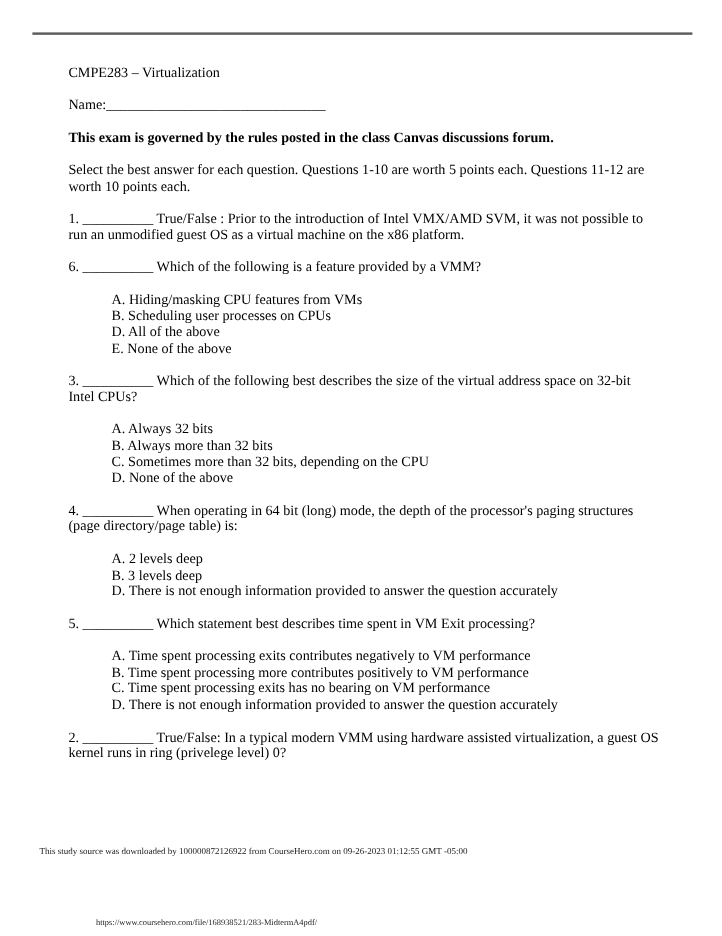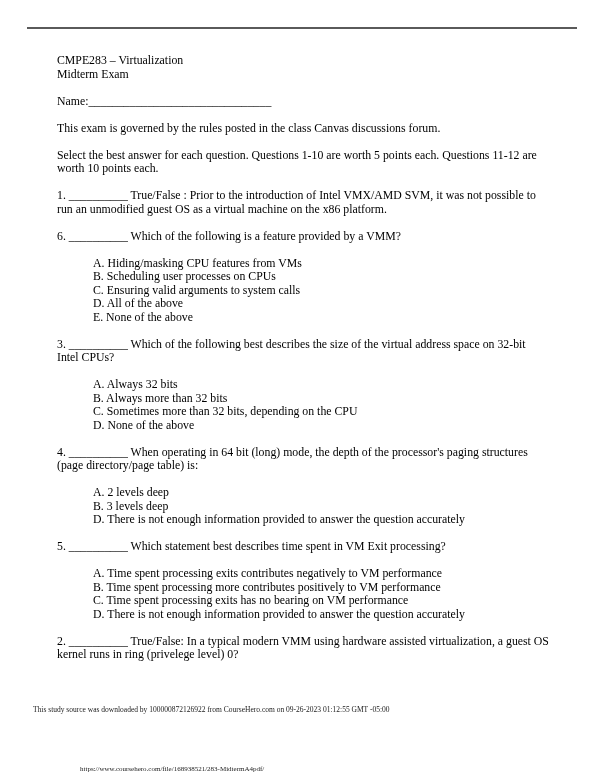--- a/index.html
+++ b/index.html
@@ -35,21 +35,21 @@
     margin: 0 0 13.5px 0;
     padding: 0;
   }
   .title-block {
     margin-bottom: 13.5px;
   }
   .title-block p {
     margin: 0;
   }
   .rules-notice {
-    font-weight: normal;
+    font-weight: bold;
   }
   .question .q {
     margin: 0 0 13.5px 0;
   }
   .opts {
     margin: 0 0 13.5px 36px;
   }
   .opts p {
     margin: 0;
   }
@@ -79,41 +79,39 @@
 </style>
 </head>
 <body>
 
 <div class="top-rule"></div>
 
 <div class="doc">
 
   <div class="title-block">
     <p>CMPE283 – Virtualization</p>
-    <p>Midterm Exam</p>
   </div>
 
   <p class="name-line"><span>Name:</span><span>_______________________________</span></p>
 
   <p class="rules-notice">This exam is governed by the rules posted in the class Canvas discussions forum.</p>
 
   <p class="instructions">Select the best answer for each question. Questions 1-10 are worth 5 points each. Questions 11-12 are worth 10 points each.</p>
 
   <div>
   <div class="question">
     <p class="q">1. __________ True/False : Prior to the introduction of Intel VMX/AMD SVM, it was not possible to run an unmodified guest OS as a virtual machine on the x86 platform.</p>
 
   </div>
 
   <div class="question">
     <p class="q">6. __________ Which of the following is a feature provided by a VMM?</p>
     <div class="opts">
           <p>A. Hiding/masking CPU features from VMs</p>
           <p>B. Scheduling user processes on CPUs</p>
-          <p>C. Ensuring valid arguments to system calls</p>
           <p>D. All of the above</p>
           <p>E. None of the above</p>
         </div>
   </div>
 
   <div class="question">
     <p class="q">3. __________ Which of the following best describes the size of the virtual address space on 32-bit Intel CPUs?</p>
     <div class="opts">
           <p>A. Always 32 bits</p>
           <p>B. Always more than 32 bits</p>

